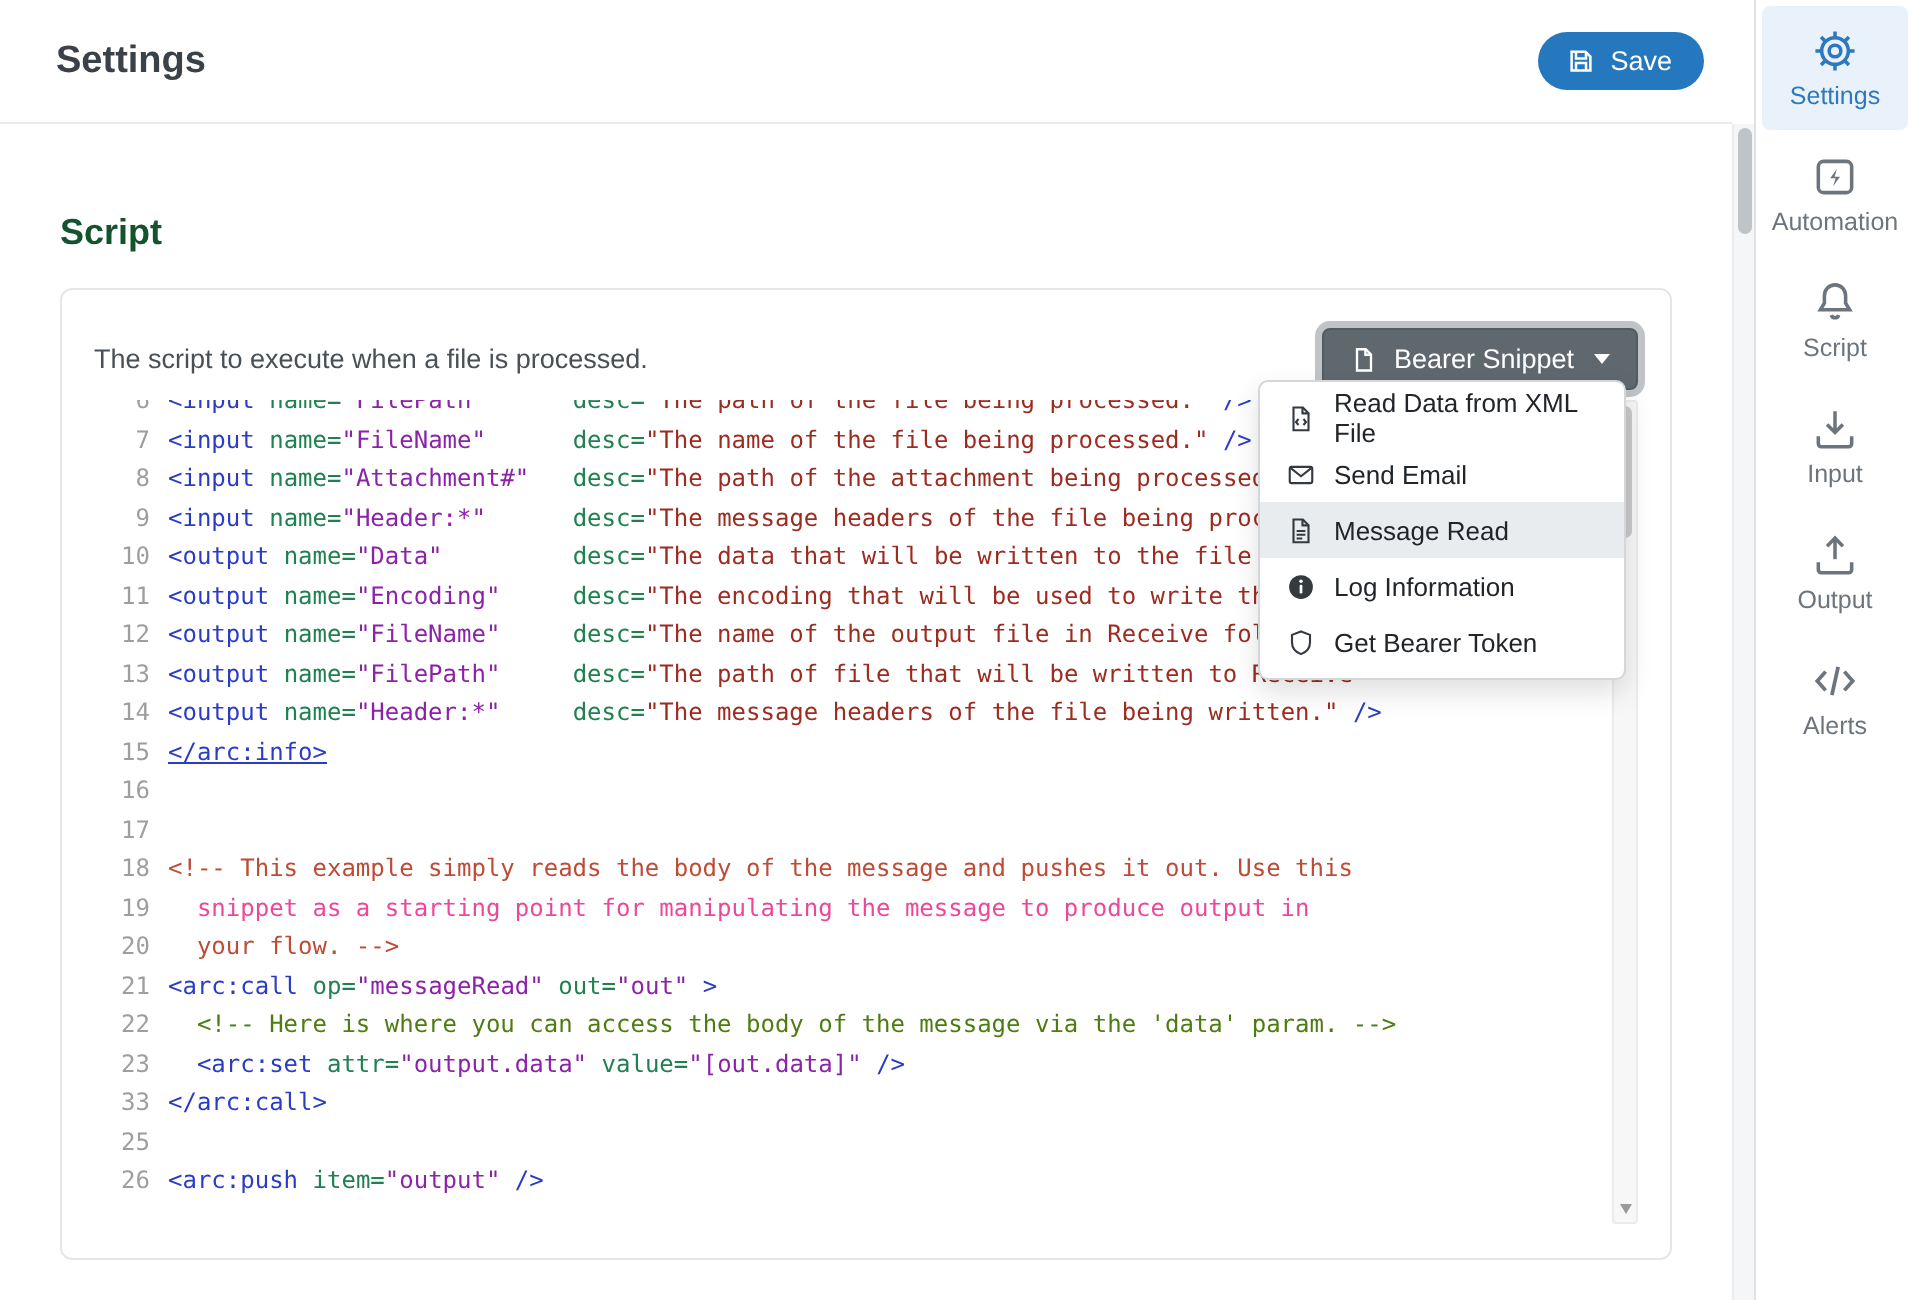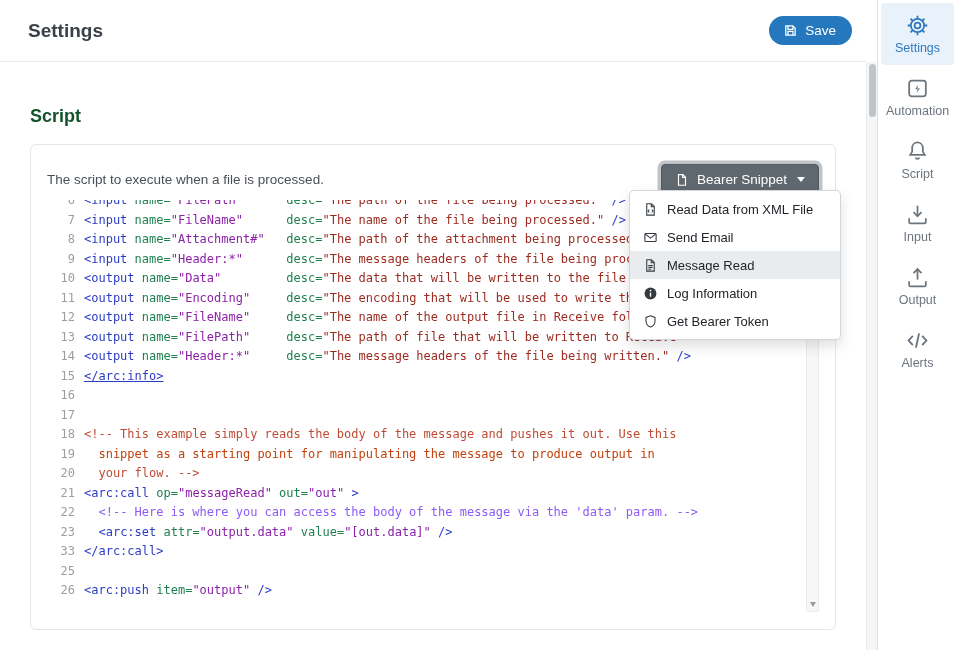--- a/index.html
+++ b/index.html
@@ -48,21 +48,21 @@
   .line { display: flex; height: 19.5px; white-space: pre; font-family: "DejaVu Sans Mono", monospace; font-size: 12px; line-height: 19.5px; }
   .gutter { width: 28px; flex: none; text-align: right; color: #9e9e9e; }
   .codetxt { padding-left: 9px; }
 
   .ed-scroll { position: absolute; right: 0; top: 0; width: 13px; height: 100%; background: #f7f7f7; border: 1px solid #ebebeb; border-radius: 2px; }
   .ed-thumb { position: absolute; top: 2px; left: 2px; width: 7px; height: 66px; background: #c9c9c9; border-radius: 4px; }
   .ed-down { position: absolute; bottom: 4px; left: 2.5px; width: 0; height: 0; border-left: 3.5px solid transparent; border-right: 3.5px solid transparent; border-top: 5px solid #9a9a9a; }
 
   
   .menu {
-    position: absolute; left: 629px; top: 190px; width: 212px; z-index: 20;
+    position: absolute; left: 629px; top: 190px; width: 184px; z-index: 20;
     background: #fff; border: 1px solid #d3d7db; border-radius: 5px;
     box-shadow: 0 6px 14px rgba(0,0,0,.13); padding: 4px 0;
   }
   .menu-item { display: flex; align-items: center; gap: 9px; padding: 6px 13px; font-size: 13px; color: #212529; cursor: pointer; height: 28px; }
   .menu-item.hl { background: #e9ecef; }
   .menu-item .icn { display: inline-flex; color: #343a40; width: 15px; justify-content: center; }
 
   
   .vscroll { position: absolute; left: 866px; top: 62px; width: 11px; height: 588px; background: #f5f6f7; border-left: 1px solid #ececec; }
   .vthumb { position: absolute; top: 2px; left: 1.5px; width: 7px; height: 53px; background: #c1c4c7; border-radius: 4px; }
@@ -123,24 +123,24 @@
             <div class="line"><span class="gutter">9</span><span class="codetxt"><span style="color: rgb(43, 60, 196);">&lt;input</span><span style="color: rgb(33, 37, 41);"> </span><span style="color: rgb(31, 128, 80);">name=</span><span style="color: rgb(140, 34, 168);">"Header:*"</span><span style="color: rgb(33, 37, 41);">      </span><span style="color: rgb(31, 128, 80);">desc=</span><span style="color: rgb(156, 43, 32);">"The message headers of the file being processed."</span></span></div>
             <div class="line"><span class="gutter">10</span><span class="codetxt"><span style="color: rgb(43, 60, 196);">&lt;output</span><span style="color: rgb(33, 37, 41);"> </span><span style="color: rgb(31, 128, 80);">name=</span><span style="color: rgb(140, 34, 168);">"Data"</span><span style="color: rgb(33, 37, 41);">         </span><span style="color: rgb(31, 128, 80);">desc=</span><span style="color: rgb(156, 43, 32);">"The data that will be written to the file in the</span></span></div>
             <div class="line"><span class="gutter">11</span><span class="codetxt"><span style="color: rgb(43, 60, 196);">&lt;output</span><span style="color: rgb(33, 37, 41);"> </span><span style="color: rgb(31, 128, 80);">name=</span><span style="color: rgb(140, 34, 168);">"Encoding"</span><span style="color: rgb(33, 37, 41);">     </span><span style="color: rgb(31, 128, 80);">desc=</span><span style="color: rgb(156, 43, 32);">"The encoding that will be used to write the file</span></span></div>
             <div class="line"><span class="gutter">12</span><span class="codetxt"><span style="color: rgb(43, 60, 196);">&lt;output</span><span style="color: rgb(33, 37, 41);"> </span><span style="color: rgb(31, 128, 80);">name=</span><span style="color: rgb(140, 34, 168);">"FileName"</span><span style="color: rgb(33, 37, 41);">     </span><span style="color: rgb(31, 128, 80);">desc=</span><span style="color: rgb(156, 43, 32);">"The name of the output file in Receive folder."</span><span style="color: rgb(33, 37, 41);"> </span><span style="color: rgb(43, 60, 196);">/&gt;</span></span></div>
             <div class="line"><span class="gutter">13</span><span class="codetxt"><span style="color: rgb(43, 60, 196);">&lt;output</span><span style="color: rgb(33, 37, 41);"> </span><span style="color: rgb(31, 128, 80);">name=</span><span style="color: rgb(140, 34, 168);">"FilePath"</span><span style="color: rgb(33, 37, 41);">     </span><span style="color: rgb(31, 128, 80);">desc=</span><span style="color: rgb(156, 43, 32);">"The path of file that will be written to Receive</span></span></div>
             <div class="line"><span class="gutter">14</span><span class="codetxt"><span style="color: rgb(43, 60, 196);">&lt;output</span><span style="color: rgb(33, 37, 41);"> </span><span style="color: rgb(31, 128, 80);">name=</span><span style="color: rgb(140, 34, 168);">"Header:*"</span><span style="color: rgb(33, 37, 41);">     </span><span style="color: rgb(31, 128, 80);">desc=</span><span style="color: rgb(156, 43, 32);">"The message headers of the file being written."</span><span style="color: rgb(33, 37, 41);"> </span><span style="color: rgb(43, 60, 196);">/&gt;</span></span></div>
             <div class="line"><span class="gutter">15</span><span class="codetxt"><span style="color: rgb(43, 60, 196); text-decoration: underline;">&lt;/arc:info&gt;</span></span></div>
             <div class="line"><span class="gutter">16</span><span class="codetxt"></span></div>
             <div class="line"><span class="gutter">17</span><span class="codetxt"></span></div>
             <div class="line"><span class="gutter">18</span><span class="codetxt"><span style="color: rgb(189, 75, 53);">&lt;!-- This example simply reads the body of the message and pushes it out. Use this</span></span></div>
-            <div class="line"><span class="gutter">19</span><span class="codetxt"><span style="color: #c2410c;">  snippet as a starting point for manipulating the message to produce output in</span></span></div>
+            <div class="line"><span class="gutter">19</span><span class="codetxt"><span style="color: #ec4899;">  snippet as a starting point for manipulating the message to produce output in</span></span></div>
             <div class="line"><span class="gutter">20</span><span class="codetxt"><span style="color: rgb(189, 75, 53);">  your flow. --&gt;</span></span></div>
             <div class="line"><span class="gutter">21</span><span class="codetxt"><span style="color: rgb(43, 60, 196);">&lt;arc:call</span><span style="color: rgb(33, 37, 41);"> </span><span style="color: rgb(31, 128, 80);">op=</span><span style="color: rgb(140, 34, 168);">"messageRead"</span><span style="color: rgb(33, 37, 41);"> </span><span style="color: rgb(31, 128, 80);">out=</span><span style="color: rgb(140, 34, 168);">"out"</span><span style="color: rgb(33, 37, 41);"> </span><span style="color: rgb(43, 60, 196);">&gt;</span></span></div>
-            <div class="line"><span class="gutter">22</span><span class="codetxt"><span style="color: rgb(33, 37, 41);">  </span><span style="color: #8b5cf6;">&lt;!-- Here is where you can access the body of the message via the 'data' param. --&gt;</span></span></div>
+            <div class="line"><span class="gutter">22</span><span class="codetxt"><span style="color: rgb(33, 37, 41);">  </span><span style="color: #4d7c0f;">&lt;!-- Here is where you can access the body of the message via the 'data' param. --&gt;</span></span></div>
             <div class="line"><span class="gutter">23</span><span class="codetxt"><span style="color: rgb(33, 37, 41);">  </span><span style="color: rgb(43, 60, 196);">&lt;arc:set</span><span style="color: rgb(33, 37, 41);"> </span><span style="color: rgb(31, 128, 80);">attr=</span><span style="color: rgb(140, 34, 168);">"output.data"</span><span style="color: rgb(33, 37, 41);"> </span><span style="color: rgb(31, 128, 80);">value=</span><span style="color: rgb(140, 34, 168);">"[out.data]"</span><span style="color: rgb(33, 37, 41);"> </span><span style="color: rgb(43, 60, 196);">/&gt;</span></span></div>
             <div class="line"><span class="gutter">33</span><span class="codetxt"><span style="color: rgb(43, 60, 196);">&lt;/arc:call&gt;</span></span></div>
             <div class="line"><span class="gutter">25</span><span class="codetxt"></span></div>
             <div class="line"><span class="gutter">26</span><span class="codetxt"><span style="color: rgb(43, 60, 196);">&lt;arc:push</span><span style="color: rgb(33, 37, 41);"> </span><span style="color: rgb(31, 128, 80);">item=</span><span style="color: rgb(140, 34, 168);">"output"</span><span style="color: rgb(33, 37, 41);"> </span><span style="color: rgb(43, 60, 196);">/&gt;</span></span></div>
           </div>
         <div class="ed-scroll">
           <div class="ed-thumb"></div>
           <div class="ed-down"></div>
         </div>
       </div>

